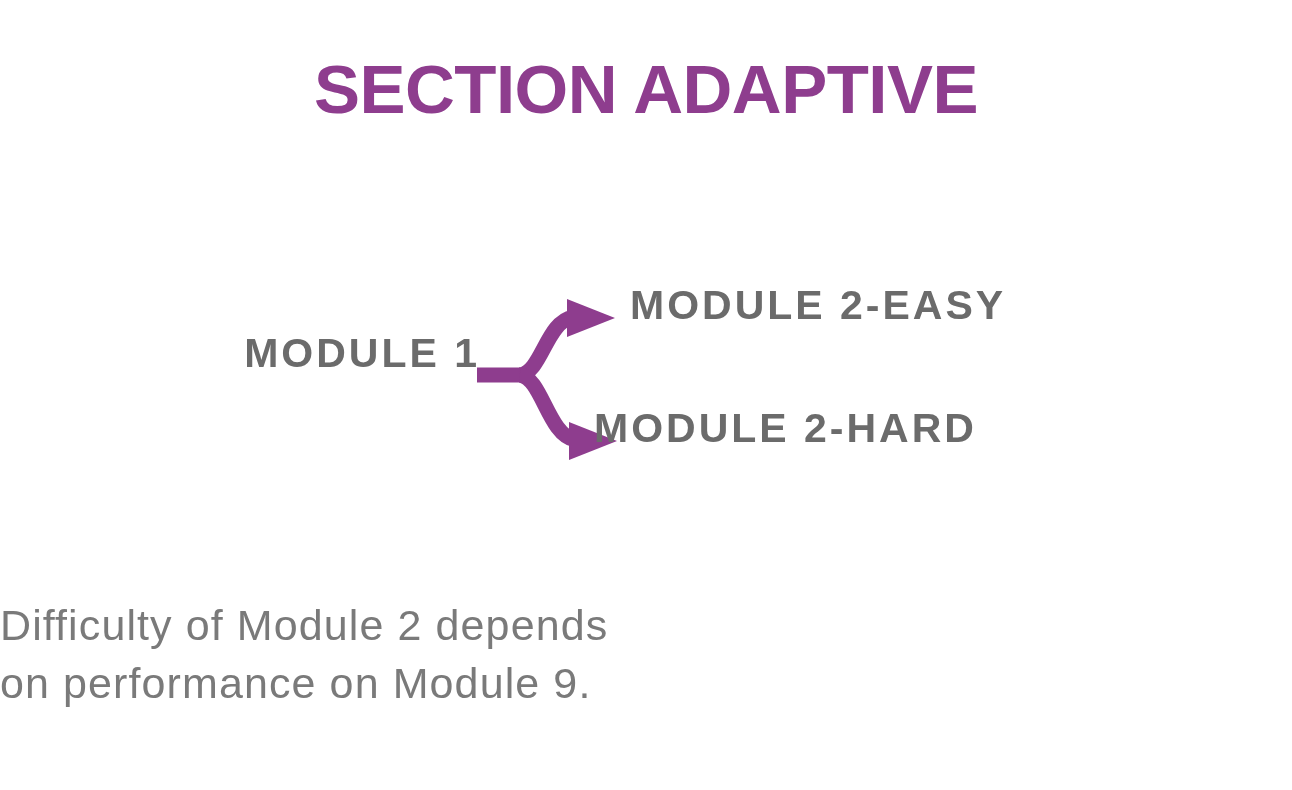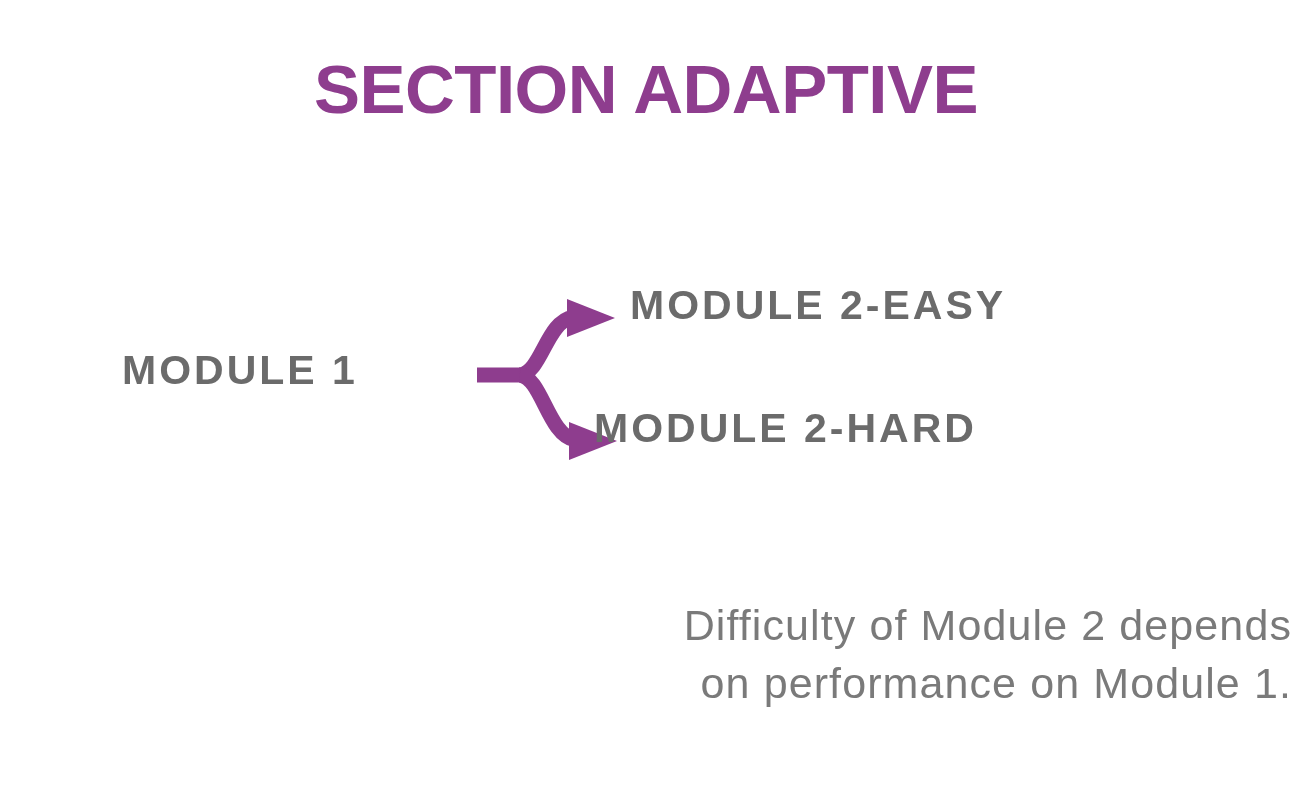--- a/index.html
+++ b/index.html
@@ -56,23 +56,23 @@
     font-weight: bold;
     font-size: 41px;
     line-height: 44px;
     letter-spacing: 3.0px;
     white-space: nowrap;
   }
 
   
   .node-module1 {
     left: 0px;
-    top: 78px;
+    top: 61px;
     width: 480px;
-    text-align: center;
+    text-align: right;
   }
 
   
   .node-easy {
     left: 630px;
     top: 13px;
     text-align: right;
   }
   .node-hard {
     left: 594px;
@@ -88,21 +88,21 @@
     height: 180px;
     overflow: visible;
   }
 
   
   .caption {
     position: absolute;
     left: 0;
     top: 596px;
     width: 1292px;
-    text-align: right;
+    text-align: left;
     color: #7a7a7a;
     font-family: "Liberation Sans", sans-serif;
     font-weight: normal;
     font-size: 43px;
     line-height: 58px;
     letter-spacing: 1.1px;
   }
   .caption-line {
     display: block;
     white-space: nowrap;
@@ -135,16 +135,16 @@
     </svg>
 
     <div class="node-label node-easy">MODULE 2-EASY</div>
 
     <div class="node-label node-hard">MODULE 2-HARD</div>
 
   </div>
 
   <div class="caption">
     <span class="caption-line">Difficulty of Module 2 depends</span>
-    <span class="caption-line">on performance on Module 1.</span>
+    <span class="caption-line">on performance on Module 9.</span>
   </div>
 
 </div>
 
 </body></html>

